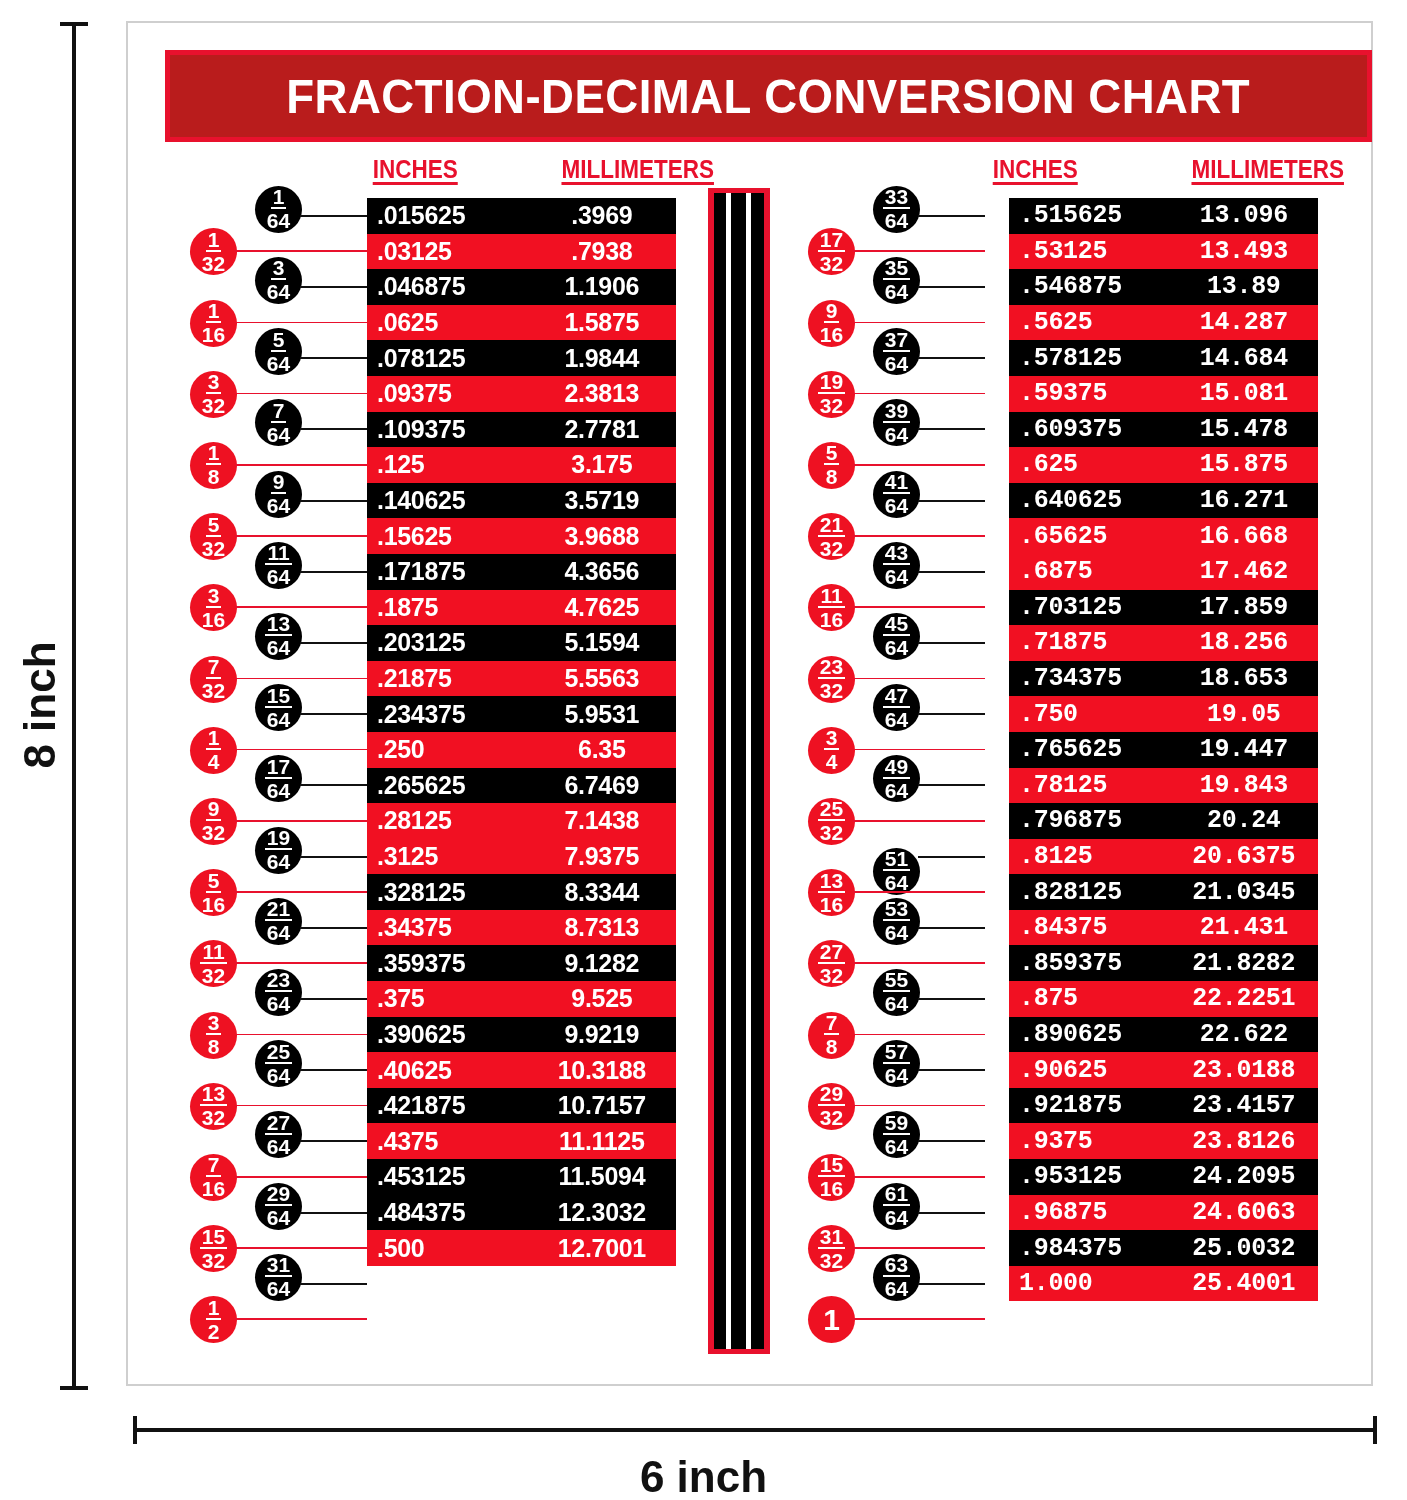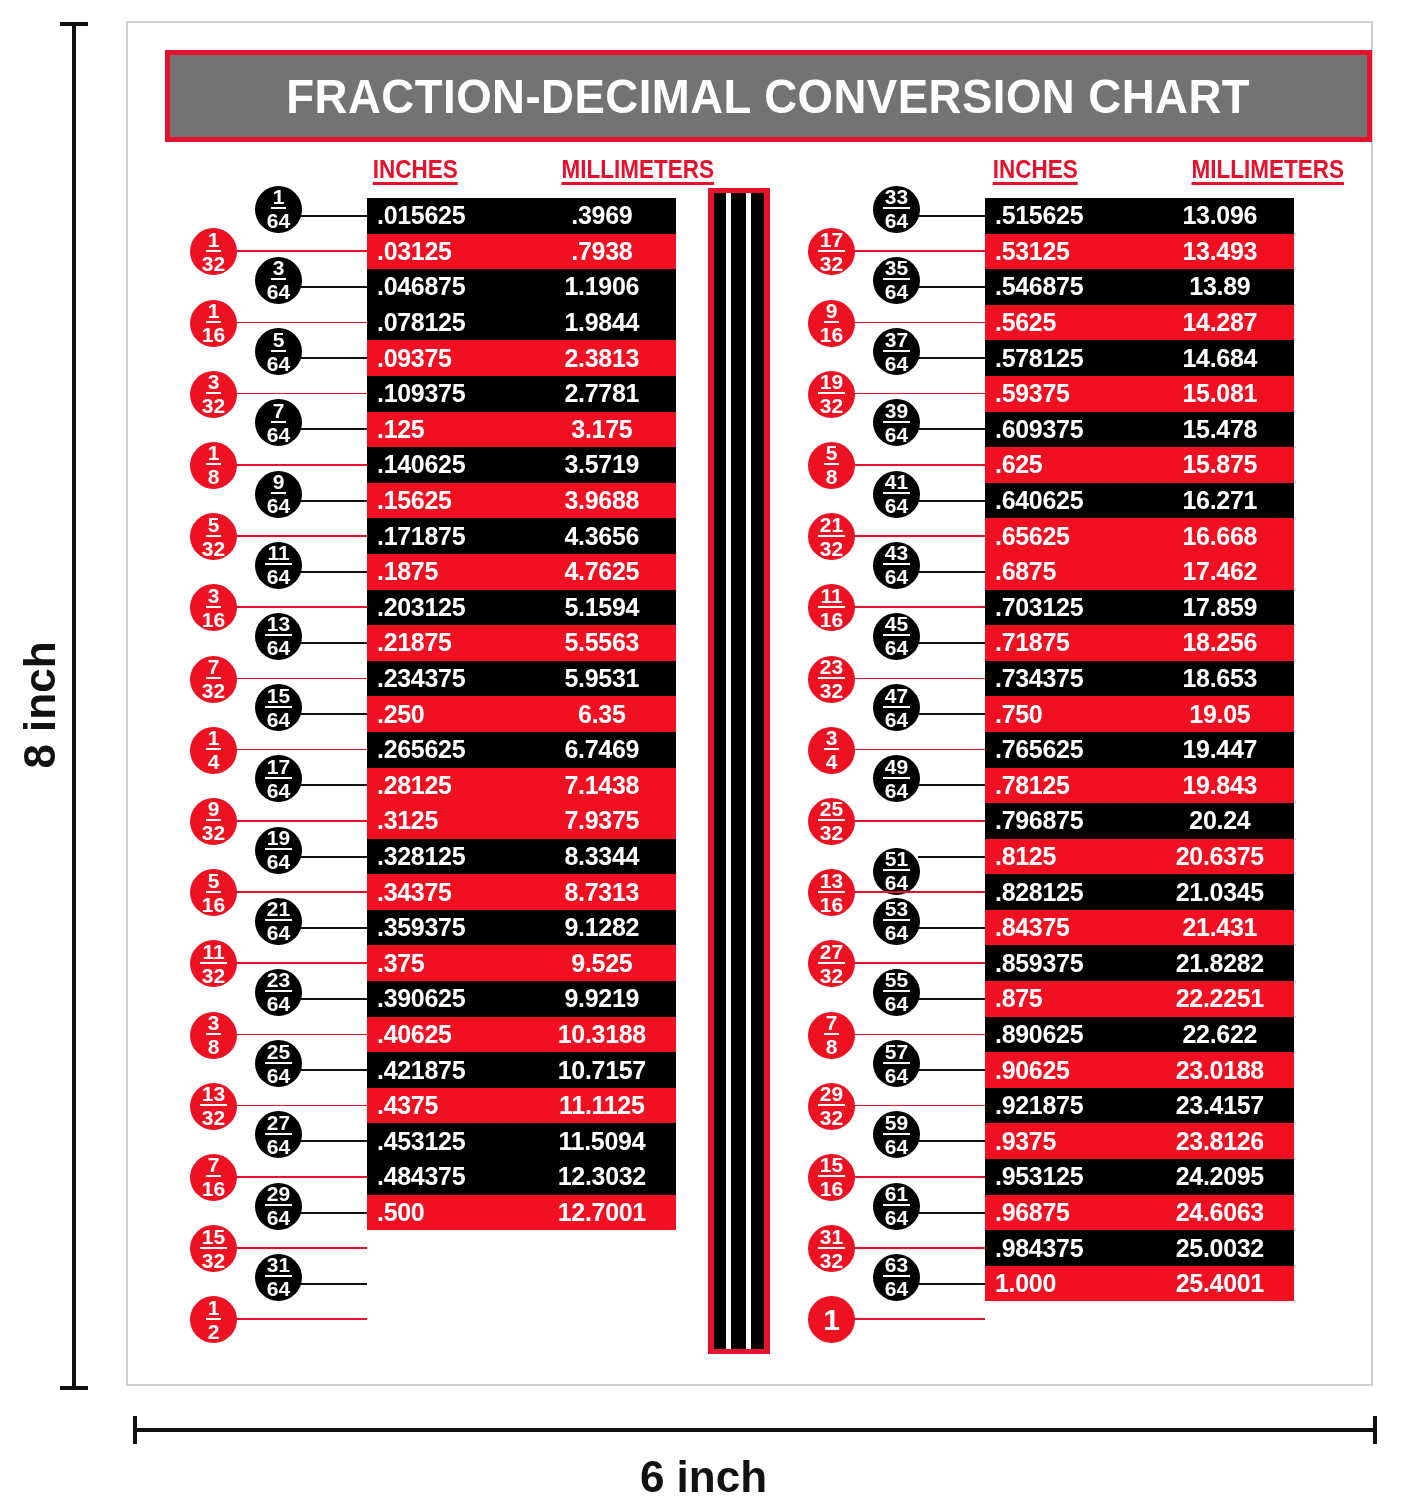--- a/index.html
+++ b/index.html
@@ -39,21 +39,21 @@
     position:absolute;left:126px;top:21px;width:1247px;height:1365px;
     background:#fff;border:2px solid #cfcfcf;box-sizing:border-box;
   }
 
   
   #title-band{
     position:absolute;left:165px;top:50px;width:1207px;height:92px;
     background:#e8112d;box-sizing:border-box;padding:5px;
   }
   #title-inner{
-    width:100%;height:100%;background:#737373;
+    width:100%;height:100%;background:#b91c1c;
     display:flex;align-items:center;justify-content:center;
     box-sizing:border-box;
   }
   #title-text{
     color:#fff;font-size:49px;font-weight:700;
     letter-spacing:0.5px;
     transform:scaleX(0.93);
     white-space:nowrap;
     font-family:"Liberation Sans", sans-serif;
   }
@@ -171,20 +171,24 @@
       <div class="cell-mm">.3969</div>
     </div>
     <div class="row red">
       <div class="cell-in">.03125</div>
       <div class="cell-mm">.7938</div>
     </div>
     <div class="row black">
       <div class="cell-in">.046875</div>
       <div class="cell-mm">1.1906</div>
     </div>
+    <div class="row red">
+      <div class="cell-in">.0625</div>
+      <div class="cell-mm">1.5875</div>
+    </div>
     <div class="row black">
       <div class="cell-in">.078125</div>
       <div class="cell-mm">1.9844</div>
     </div>
     <div class="row red">
       <div class="cell-in">.09375</div>
       <div class="cell-mm">2.3813</div>
     </div>
     <div class="row black">
       <div class="cell-in">.109375</div>
@@ -276,21 +280,21 @@
     </div>
     <div class="row black">
       <div class="cell-in">.484375</div>
       <div class="cell-mm">12.3032</div>
     </div>
     <div class="row red">
       <div class="cell-in">.500</div>
       <div class="cell-mm">12.7001</div>
     </div>
   </div>
-<div class="table" id="table-right" style="left:985px;top:198px;">
+<div class="table" id="table-right" style="left:1009px;top:198px;font-family:Liberation Mono, monospace;">
     <div class="row black">
       <div class="cell-in">.515625</div>
       <div class="cell-mm">13.096</div>
     </div>
     <div class="row red">
       <div class="cell-in">.53125</div>
       <div class="cell-mm">13.493</div>
     </div>
     <div class="row black">
       <div class="cell-in">.546875</div>

